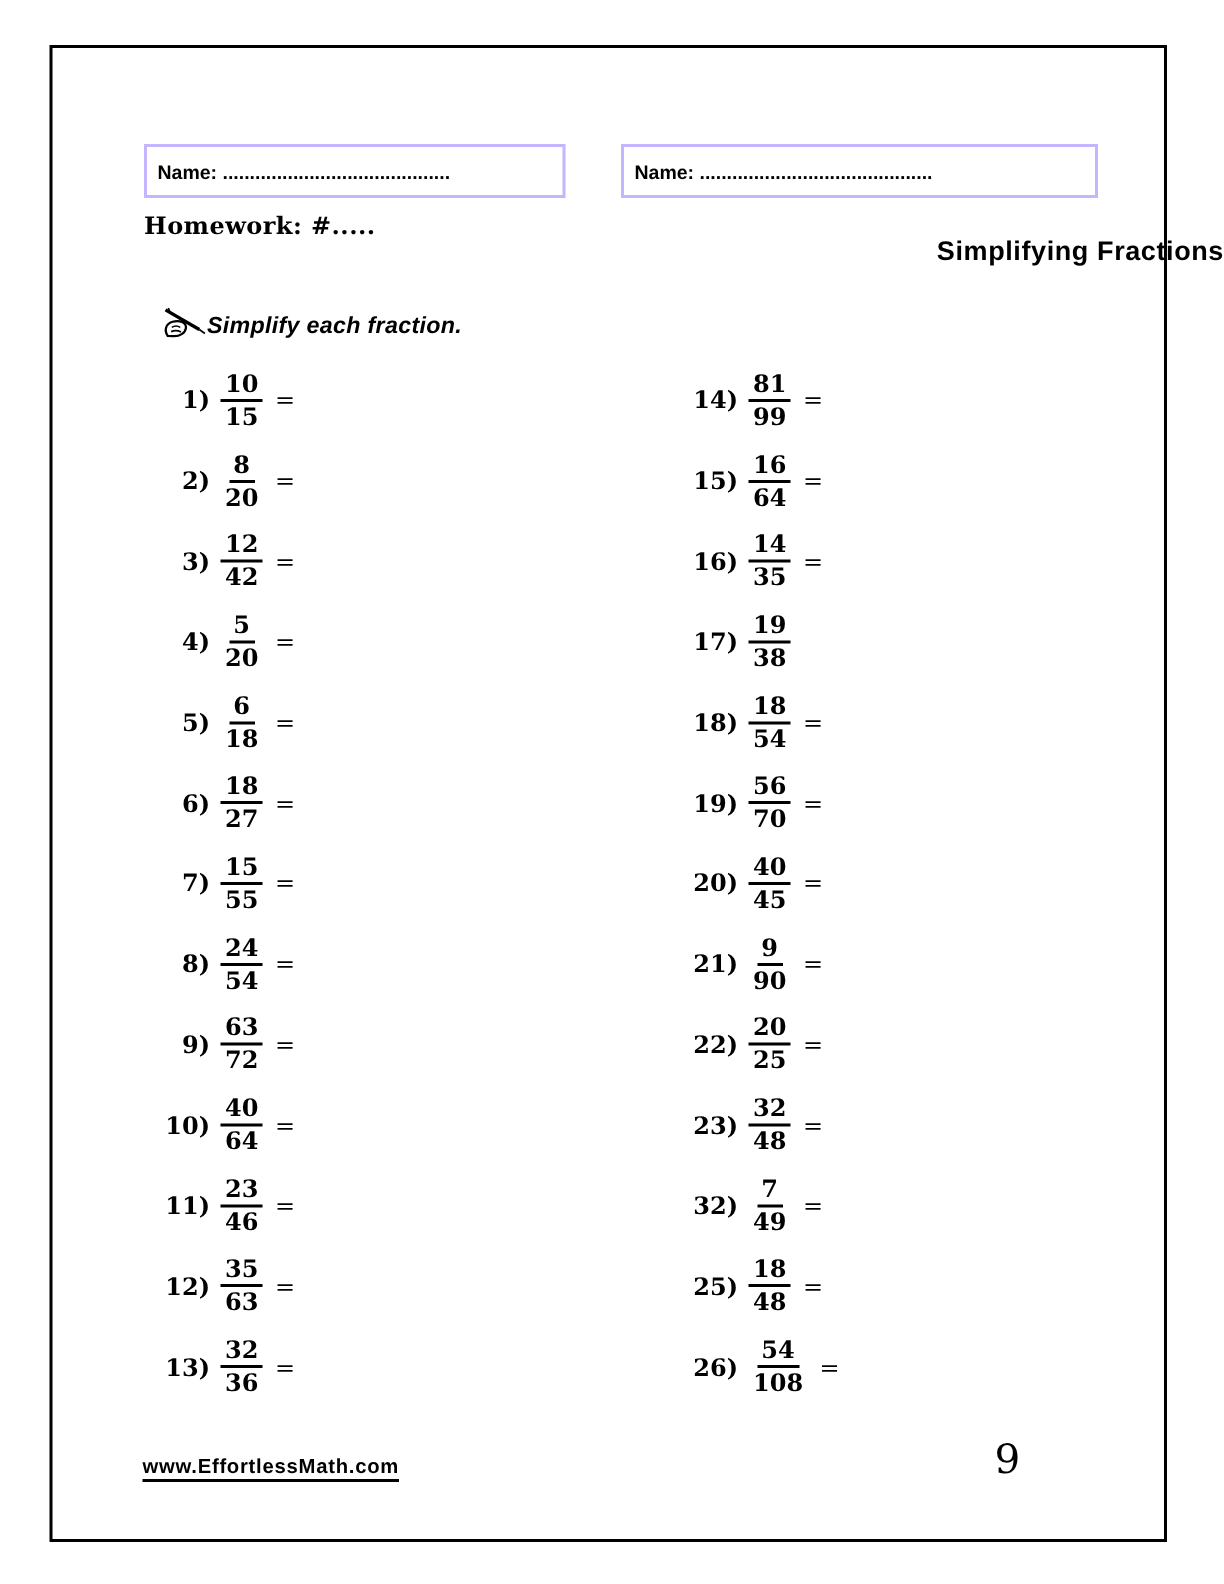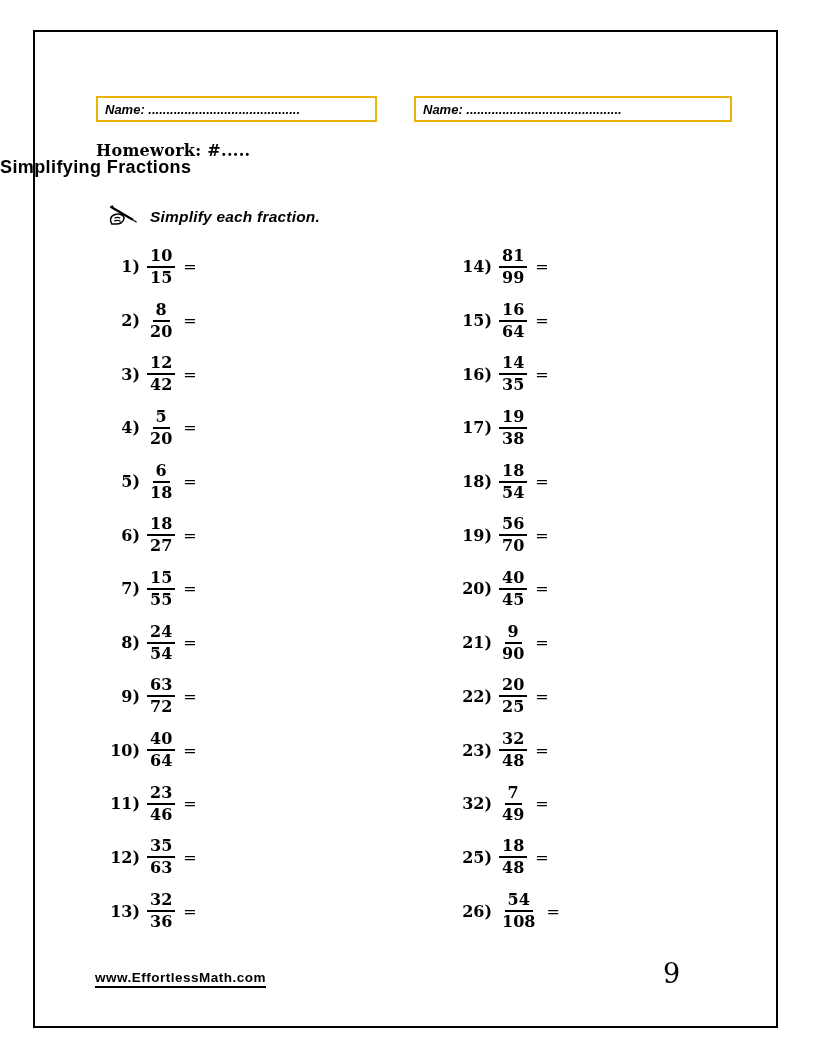--- a/index.html
+++ b/index.html
@@ -17,62 +17,60 @@
     position: absolute;
     left: 33px;
     top: 30px;
     width: 745px;
     height: 998px;
     border: 2px solid #000;
     box-sizing: border-box;
   }
   .field-box {
     position: absolute;
-    border: 2px solid #eab308;
+    border: 2px solid #c4b5fd;
     box-sizing: border-box;
-    height: 26px;
+    height: 36px;
     display: flex;
     align-items: center;
     padding-left: 7px;
     font-weight: bold;
     font-size: 13px;
     font-family: "Liberation Sans", sans-serif;
     white-space: nowrap;
     overflow: hidden;
-    font-style: italic;
   }
   #name-box { left: 96px;  top: 96px; width: 281px; }
   #date-box { left: 414px; top: 96px; width: 318px; }
   .homework {
     position: absolute;
     left: 96px;
     top: 121px;
     font-family: "DejaVu Serif", serif;
     font-weight: bold;
     font-size: 16px;
     letter-spacing: 0.3px;
     margin-top: 20px;
   }
   .title {
     position: absolute;
     left: 0;
     top: 157px;
     width: 816px;
-    text-align: left;
+    text-align: right;
     font-weight: bold;
     font-size: 18px;
     letter-spacing: 0.4px;
   }
   .instruction {
     position: absolute;
     left: 108px;
     top: 203px;
     display: flex;
     align-items: center;
-    gap: 12px;
   }
   .instruction .txt {
     font-weight: bold;
     font-style: italic;
     font-size: 15.5px;
     letter-spacing: 0.2px;
   }
   .col {
     position: absolute;
     top: 240px;

